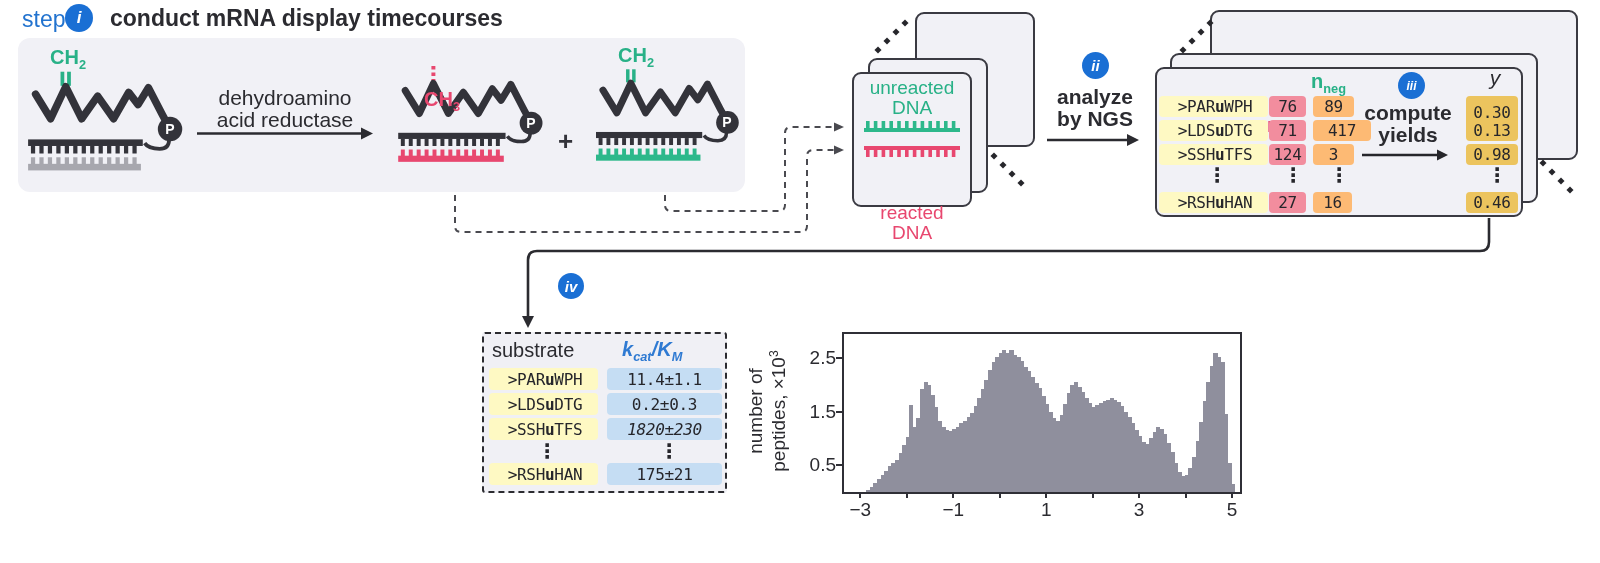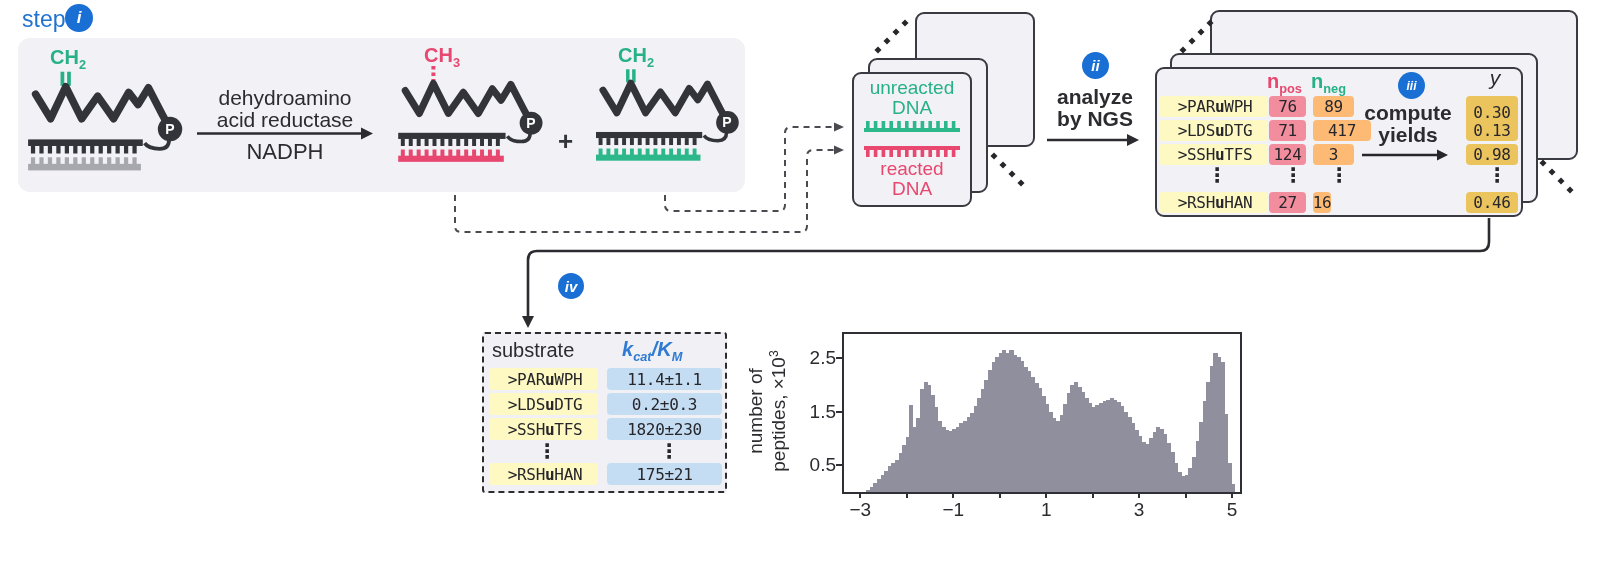--- a/index.html
+++ b/index.html
@@ -13,21 +13,21 @@
   .numeral{background:#1a6fd4;color:#fff;border-radius:50%;display:flex;align-items:center;
            justify-content:center;font-style:italic;font-weight:bold;box-sizing:border-box;}
   .badge{position:absolute;border-radius:4px;display:flex;align-items:center;justify-content:center;
          font-family:"DejaVu Sans Mono",monospace;font-size:16px;color:#26262b;letter-spacing:-0.3px;}
   .seq{justify-content:center;padding-left:3px;background:#fef9c3;}
   .pinkbg{background:#f28d9e;}
   .mintbg{background:#fdba74;}
   .yellowbg{background:#ecc45e;}
   .bluebg{background:#c5ddf3;}
   .green{color:#28b187;}
-  .pink{color:#e8476f;}
+  .pink{color:#e8476f;margin-top:44px;}
   .blue{color:#2f7ad2;}
   .vdots{position:absolute;color:#26262b;font-size:20px;line-height:1.1;font-weight:bold;
          font-family:"DejaVu Sans",sans-serif;}
   .struct-label{position:absolute;font-size:20px;font-weight:bold;letter-spacing:0;}
   .struct-label sub{font-size:64%;}
   .p-overlay{position:absolute;width:20px;height:20px;color:#fff;font-weight:bold;font-size:14px;
              display:flex;align-items:center;justify-content:center;}
   sub.sb{font-size:64%;}
   sup.sp{font-size:64%;}
   
@@ -40,20 +40,21 @@
 </style>
 </head>
 <body>
 
 <div id="canvas">
 
   <div class="abs" style="left:22px;top:6px;font-size:23px;color:#2273cf;">step</div>
   <div class="abs numeral" style="left:65px;top:4px;width:28px;height:28px;font-size:17px;">
     <span>i</span>
   </div>
+  <div class="abs bold" style="left:110px;top:5px;font-size:23px;">conduct mRNA display timecourses</div>
 
   <div class="abs panel" style="left:18px;top:38px;width:727px;height:154px;"></div>
 
   <svg class="abs" style="left:28px;top:36px;" width="160" height="141" viewBox="0 0 170 150">
     <g>
       <line x1="36.5" y1="38" x2="36.5" y2="53" stroke="#28b187" stroke-width="4"></line>
       <line x1="43.5" y1="38" x2="43.5" y2="53" stroke="#28b187" stroke-width="4"></line>
     </g>
     <path d="M8,62 L24,88 L40,54 L57,88 L74,64 L91,88 L107,60 L117,73 L128,55 L143,84 Q149,95 151,99" fill="none" stroke="#33333a" stroke-width="8" stroke-linejoin="round" stroke-linecap="round"></path>
     <path d="M150,110 Q150,120 140,120 Q128,120 124,114" fill="none" stroke="#33333a" stroke-width="4"></path>
@@ -89,21 +90,20 @@
     </g>
     <circle cx="151" cy="99" r="13" fill="#33333a"></circle>
   </svg>
   <div class="struct-label green" style="left:50px;top:46px;">
     <span>CH</span><sub>2</sub>
   </div>
   <div class="p-overlay" style="left:160px;top:119px;">P</div>
 
   <div class="abs center" style="left:199px;top:86px;width:172px;font-size:21px;">dehydroamino</div>
   <div class="abs center" style="left:199px;top:108px;width:172px;font-size:21px;">acid reductase</div>
-  <div class="abs center" style="left:199px;top:139px;width:172px;font-size:22px;">NADPH</div>
 
   <svg class="abs" style="left:398px;top:36px;" width="150" height="132" viewBox="0 0 170 150">
     <line x1="40" y1="34" x2="40" y2="53" stroke="#e8476f" stroke-width="4.5" stroke-dasharray="4 3.5"></line>
     <path d="M8,62 L24,88 L40,54 L57,88 L74,64 L91,88 L107,60 L117,73 L128,55 L143,84 Q149,95 151,99" fill="none" stroke="#33333a" stroke-width="8" stroke-linejoin="round" stroke-linecap="round"></path>
     <path d="M150,110 Q150,120 140,120 Q128,120 124,114" fill="none" stroke="#33333a" stroke-width="4"></path>
     <g>
       <rect x="0" y="110" width="122" height="7" fill="#33333a"></rect>
       <rect x="3" y="117" width="4.5" height="8" fill="#33333a"></rect>
         <rect x="12" y="117" width="4.5" height="8" fill="#33333a"></rect>
         <rect x="21" y="117" width="4.5" height="8" fill="#33333a"></rect>
@@ -276,21 +276,21 @@
   <div class="vdots" style="left:1283px;top:164px;">⋮</div>
   <div class="vdots" style="left:1329px;top:164px;">⋮</div>
   <div class="vdots" style="left:1487px;top:164px;">⋮</div>
 
   <div class="badge seq" style="left:1159px;top:192px;width:106px;height:21px;">
     <span>&gt;RSH</span>
       <b>u</b>
       <span>HAN</span>
   </div>
   <div class="badge pinkbg" style="left:1269px;top:192px;width:37px;height:21px;">27</div>
-  <div class="badge mintbg" style="left:1313px;top:192px;width:18px;height:21px;">16</div>
+  <div class="badge mintbg" style="left:1313px;top:192px;width:39px;height:21px;">16</div>
   <div class="badge yellowbg" style="left:1466px;top:192px;width:52px;height:21px;">0.46</div>
 
   <div class="abs center bold" style="left:1352px;top:101px;width:112px;font-size:21px;">compute</div>
   <div class="abs center bold" style="left:1352px;top:123px;width:112px;font-size:21px;">yields</div>
 
   <div class="abs numeral" style="left:558px;top:273px;width:26px;height:26px;font-size:15px;">
     <span>iv</span>
   </div>
 
   <div class="abs" style="left:482px;top:332px;width:245px;height:161px;border:2.2px dashed #2b2b30;
@@ -310,21 +310,21 @@
     <span>&gt;LDS</span>
       <b>u</b>
       <span>DTG</span>
   </div>
   <div class="badge bluebg" style="left:607px;top:393px;width:115px;height:22px;">0.2±0.3</div>
   <div class="badge seq" style="left:489px;top:418px;width:106px;height:22px;">
     <span>&gt;SSH</span>
       <b>u</b>
       <span>TFS</span>
   </div>
-  <div class="badge bluebg" style="left:607px;top:418px;width:115px;height:22px;">1820±230</div>
+  <div class="badge bluebg" style="left:607px;top:418px;width:115px;height:22px;font-style:italic;">1820±230</div>
   <div class="vdots" style="left:537px;top:440px;">⋮</div>
   <div class="vdots" style="left:659px;top:440px;">⋮</div>
   <div class="badge seq" style="left:489px;top:463px;width:106px;height:22px;">
     <span>&gt;RSH</span>
       <b>u</b>
       <span>HAN</span>
   </div>
   <div class="badge bluebg" style="left:607px;top:463px;width:115px;height:22px;">175±21</div>
 
   <div class="abs" id="hist" style="left:842px;top:332px;width:396px;height:158px;">

